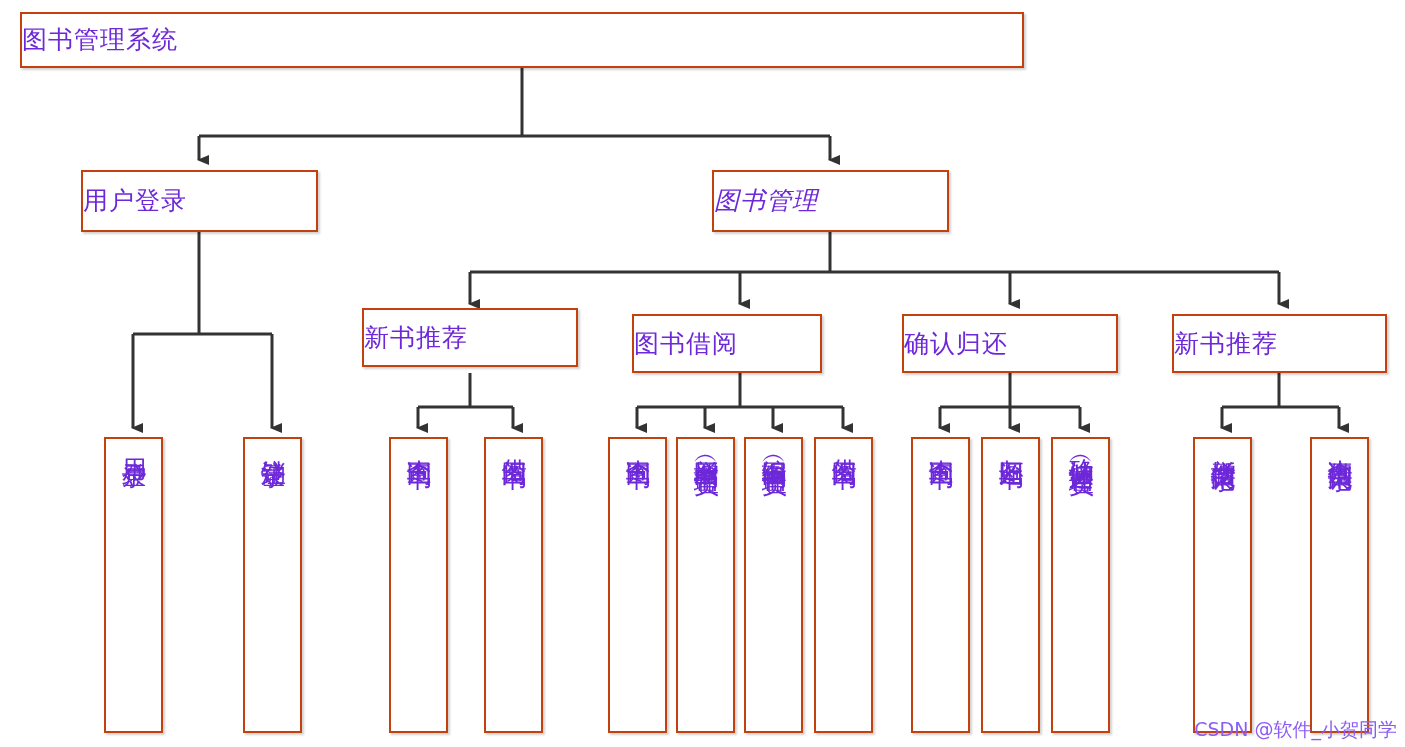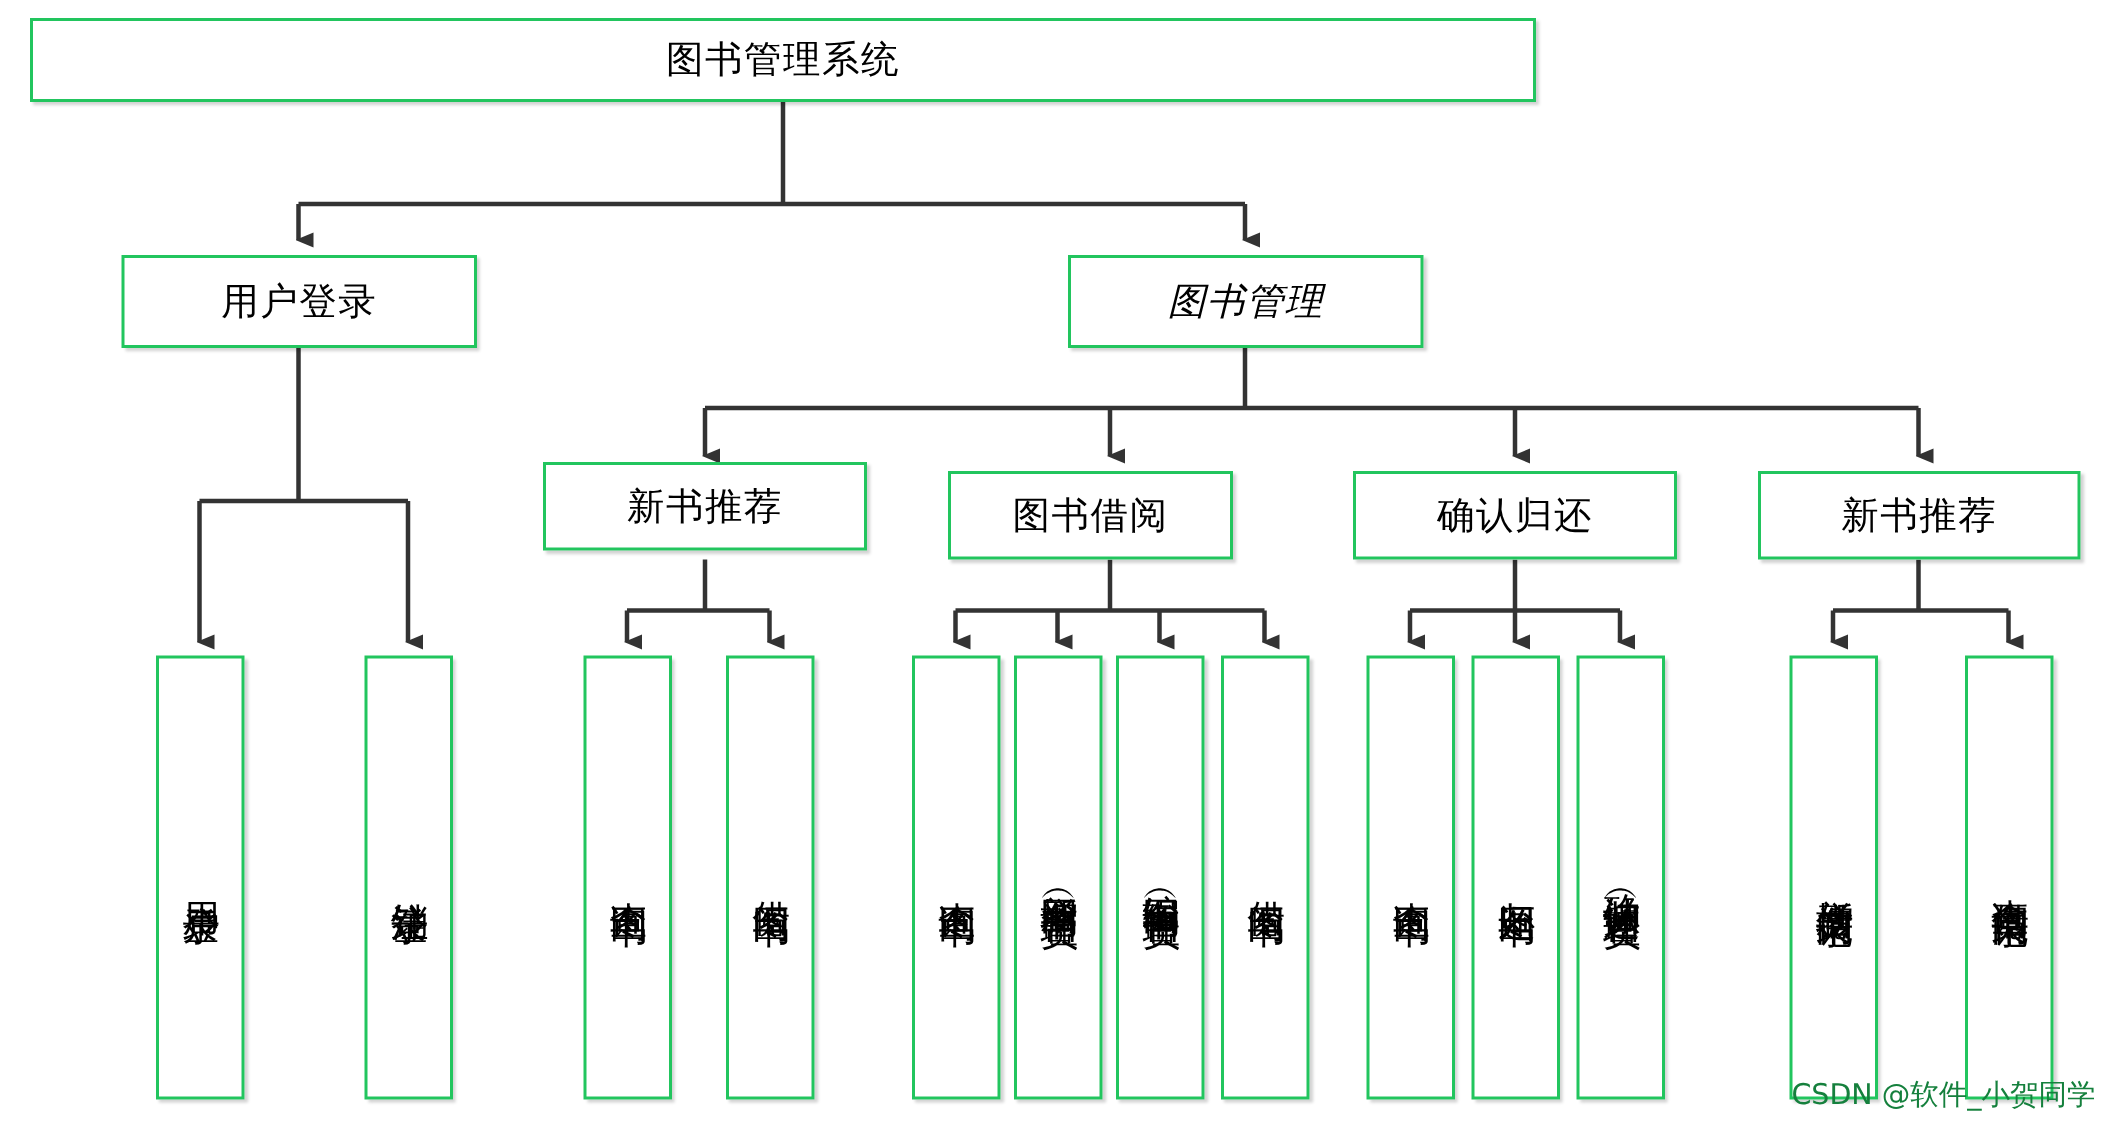--- a/index.html
+++ b/index.html
@@ -20,26 +20,25 @@
   svg#edges {
     position: absolute;
     left: 0;
     top: 0;
     width: 1405px;
     height: 747px;
   }
   .node {
     position: absolute;
     box-sizing: border-box;
-    border: 2px solid #22c55e;
+    border: 2px solid #c2410c;
     background: #ffffff;
-    color: #000000;
+    color: #6d28d9;
     display: flex;
     align-items: center;
-    justify-content: center;
     text-align: center;
     box-shadow: 2px 2px 2px rgba(0,0,0,0.18);
   }
   .node .label {
     display: block;
     line-height: 1.12;
   }
   .h-node .label {
     font-size: 25px;
     letter-spacing: 1px;
@@ -54,21 +53,21 @@
     text-orientation: upright;
     letter-spacing: 2px;
     line-height: 1.05;
     white-space: nowrap;
   }
   #watermark {
     position: absolute;
     right: 8px;
     bottom: 4px;
     font-size: 19px;
-    color: #15803d;
+    color: #8b5cf6;
     font-family: "DejaVu Sans", "Liberation Sans", sans-serif;
     white-space: nowrap;
     pointer-events: none;
   }
 </style>
 </head>
 <body>
 
 <div id="canvas">
 

